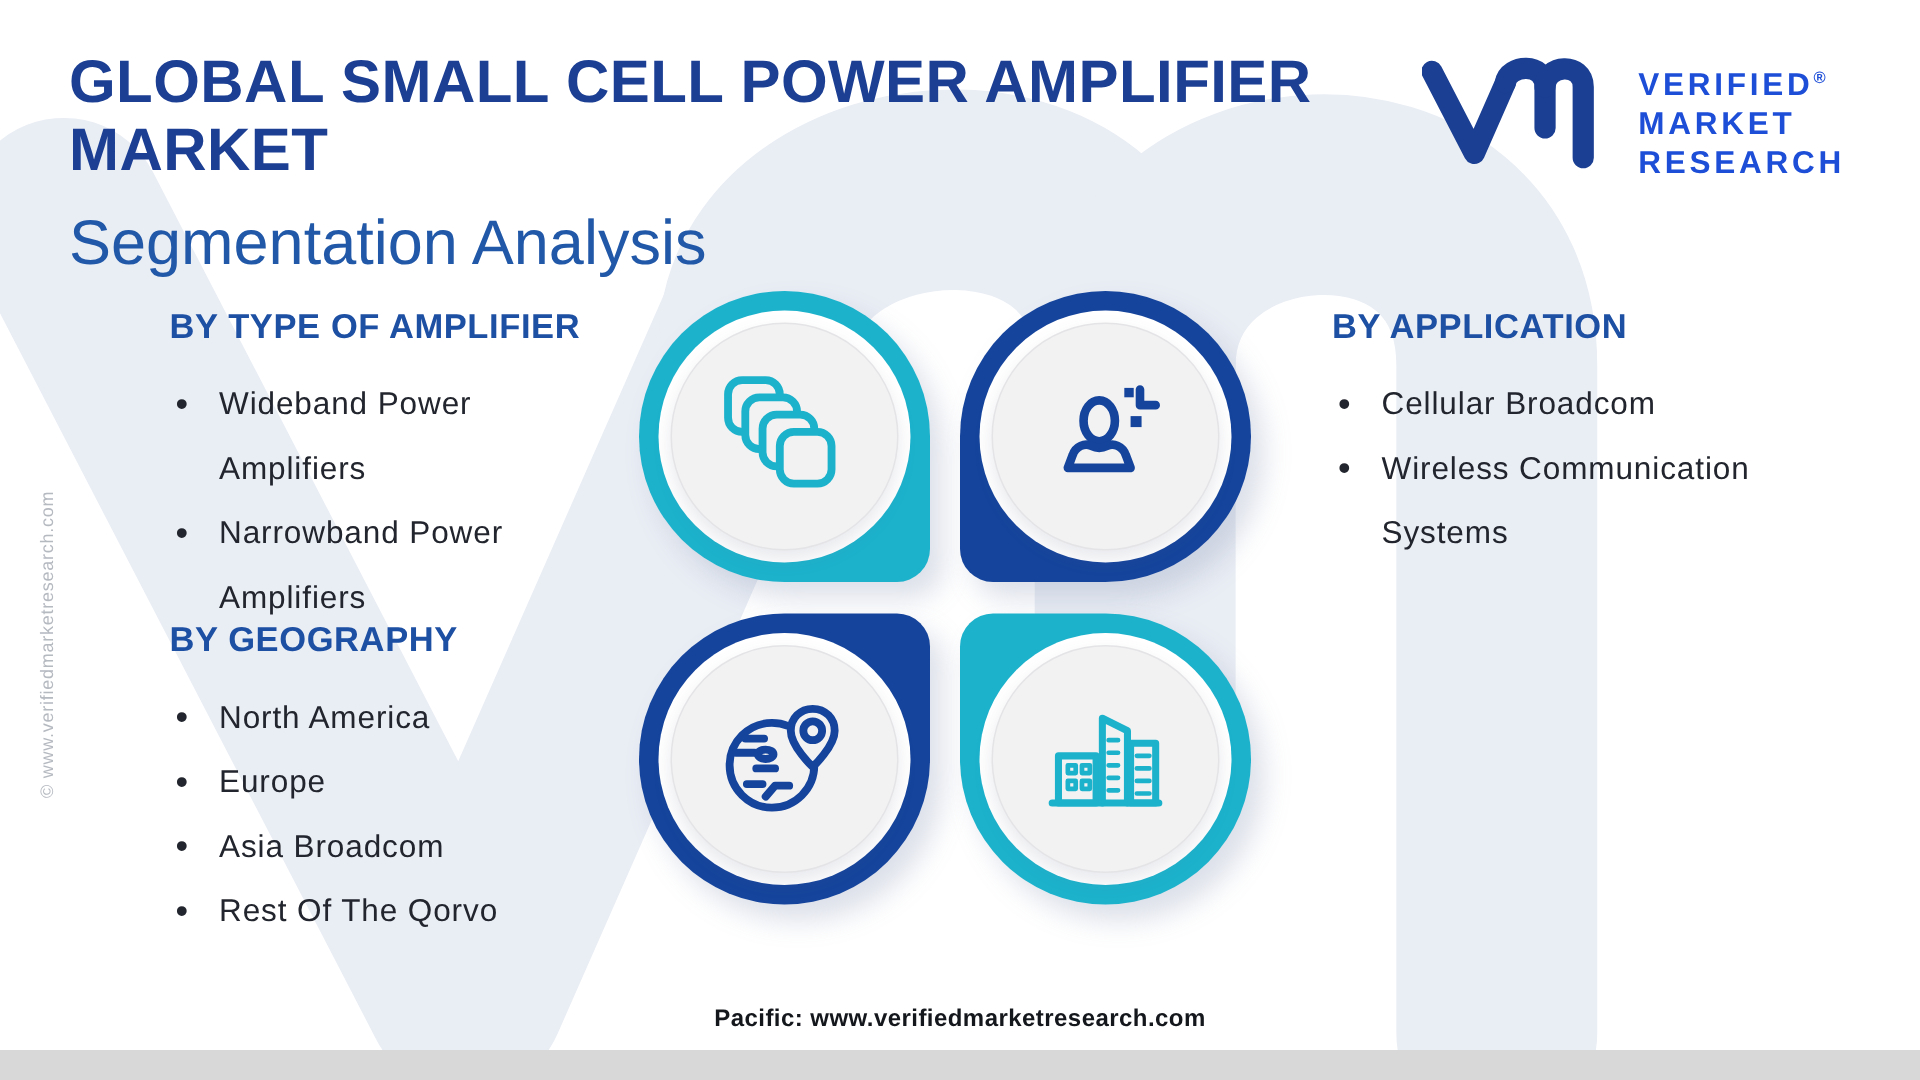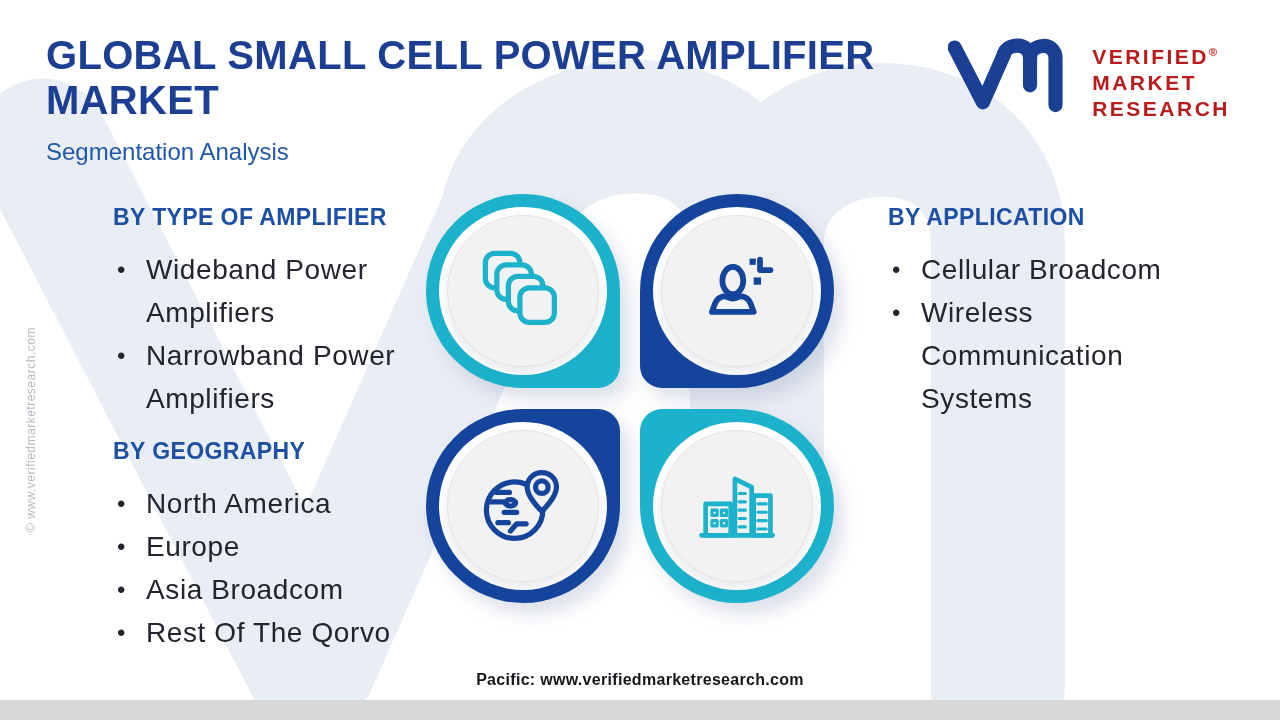--- a/index.html
+++ b/index.html
@@ -19,44 +19,44 @@
     stroke-linecap:round; stroke-linejoin:round; }
 
   
   .title {
     position:absolute; left:46px; top:33px; width:900px; z-index:2;
     font-size:40px; line-height:45px; font-weight:700;
     letter-spacing:.3px; color:#1c3f94;
   }
   .subtitle {
     position:absolute; left:46px; top:138px; z-index:2;
-    font-size:24px; font-weight:500; color:#2158a8;
+    font-size:42px; font-weight:500; color:#2158a8;
   }
 
   
   .logo { position:absolute; right:50px; top:30px; z-index:2;
     display:flex; align-items:flex-start; gap:12px; }
   .logo-mark { width:132px; height:88px; color:#1b3f92; }
   .logo-text { margin-top:9px; font-size:21px; line-height:26px;
     font-weight:700; letter-spacing:2.5px; color:#29b2c3; white-space:nowrap; }
   .reg { font-size:11px; vertical-align:super; letter-spacing:0; }
 
   
   .section { position:absolute; z-index:2; }
   .sec-type    { left:113px; top:204px; width:310px; }
-  .sec-geo     { left:113px; top:438px; width:310px; }
+  .sec-geo     { left:113px; top:413px; width:310px; }
   .sec-app     { left:888px; top:204px; width:350px; }
   .sec-players { left:888px; top:430px; width:350px; }
   .section h3 {
     font-size:23px; font-weight:700; letter-spacing:.4px;
     color:#1d4fa3; margin-bottom:17px;
   }
   .section ul { list-style:none; }
   .section li {
-    position:relative; padding-left:33px; font-size:28px; line-height:43px;
+    position:relative; padding-left:33px; font-size:21px; line-height:43px;
     letter-spacing:.6px; color:#22252d;
   }
   .sec-type li, .sec-geo li { max-width:300px; }
   .sec-app li, .sec-players li { max-width:345px; }
   .section li::before {
     content:"•"; position:absolute; left:4px; top:0;
     font-size:24px; color:#22252d;
   }
 
   
@@ -101,21 +101,21 @@
 
   <h1 class="title">GLOBAL SMALL CELL POWER AMPLIFIER MARKET</h1>
   <h2 class="subtitle">Segmentation Analysis</h2>
 
   <div class="logo">
     <svg class="logo-mark" viewBox="0 0 140 92" aria-hidden="true" style="color: rgb(27, 63, 146);">
       <path class="mark-path" d="M7 18 L37 76 L59 26"></path>
       <path class="mark-path" d="M59 26 C61 13 87 11 87 29 L87 58"></path>
       <path class="mark-path" d="M87 29 C87 13 114 11 114 29 L114 79"></path>
     </svg>
-    <div class="logo-text" style="color: #b91c1c;">
+    <div class="logo-text" style="color: #1d4ed8;">
       <div><span>VERIFIED</span><span class="reg">®</span></div>
       <div>MARKET</div>
       <div>RESEARCH</div>
     </div>
   </div>
 
   <div class="section sec-type">
     <h3>BY TYPE OF AMPLIFIER</h3>
     <ul>
       <li>Wideband Power Amplifiers</li>

